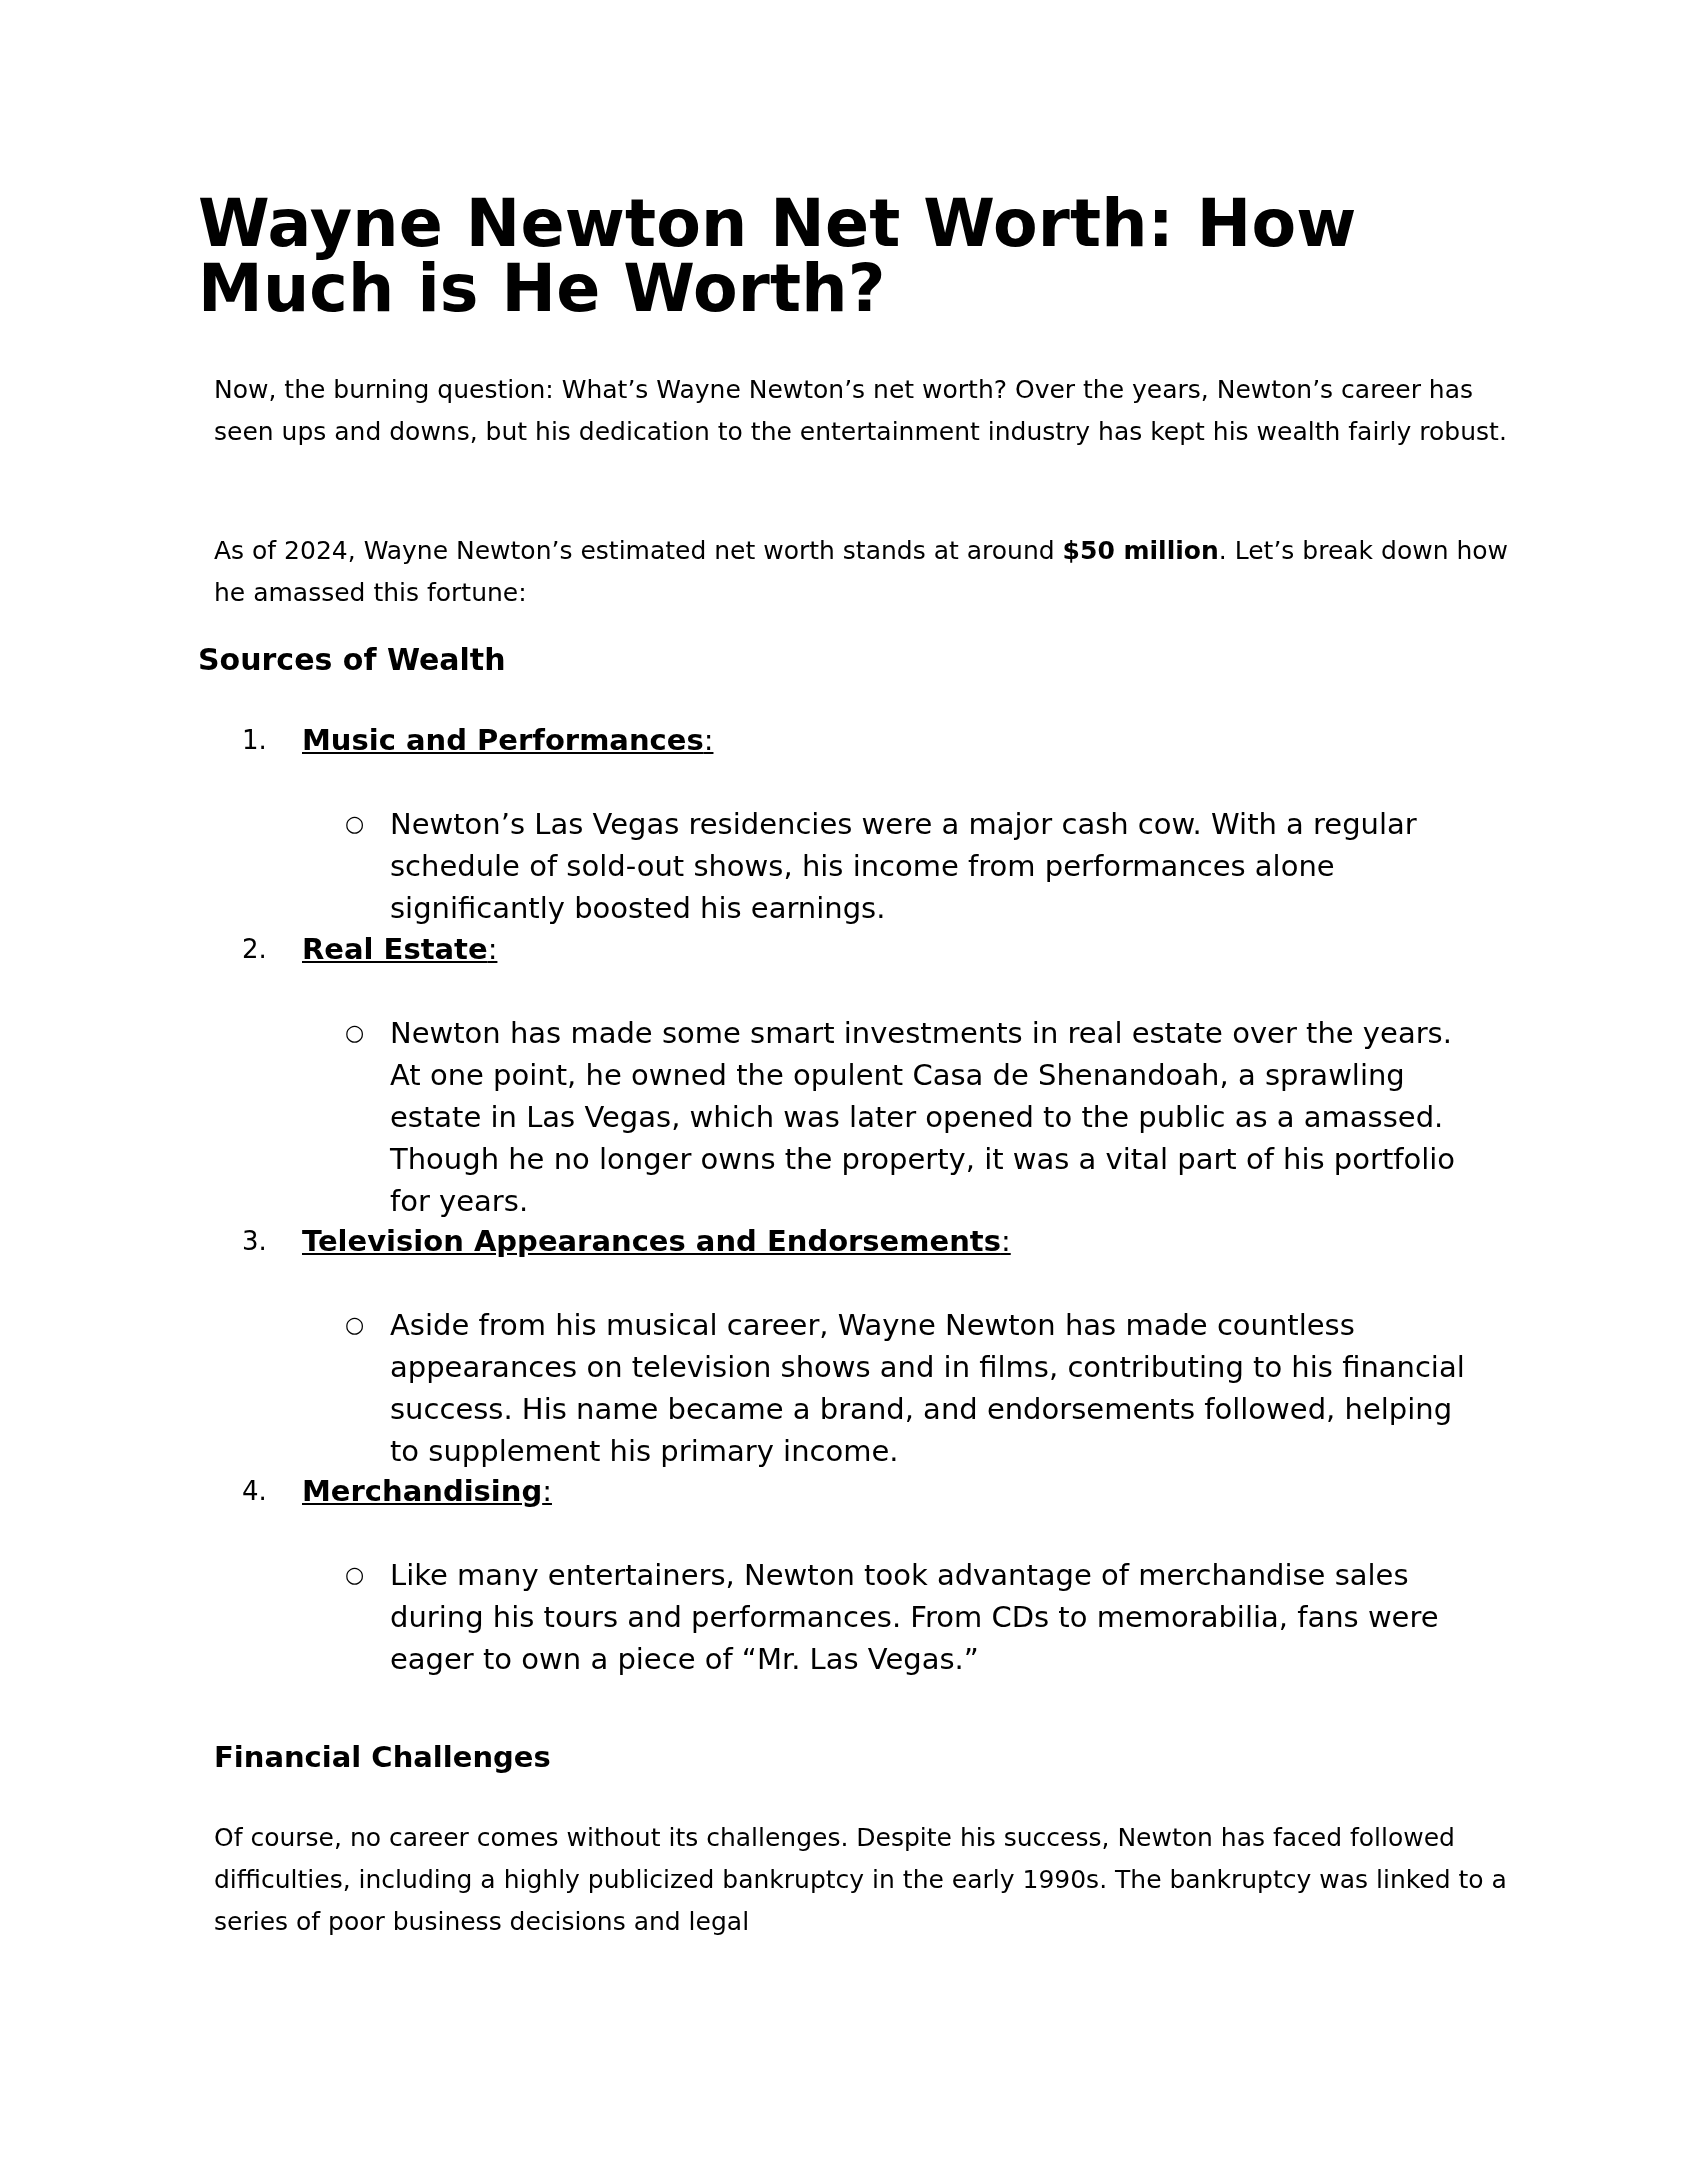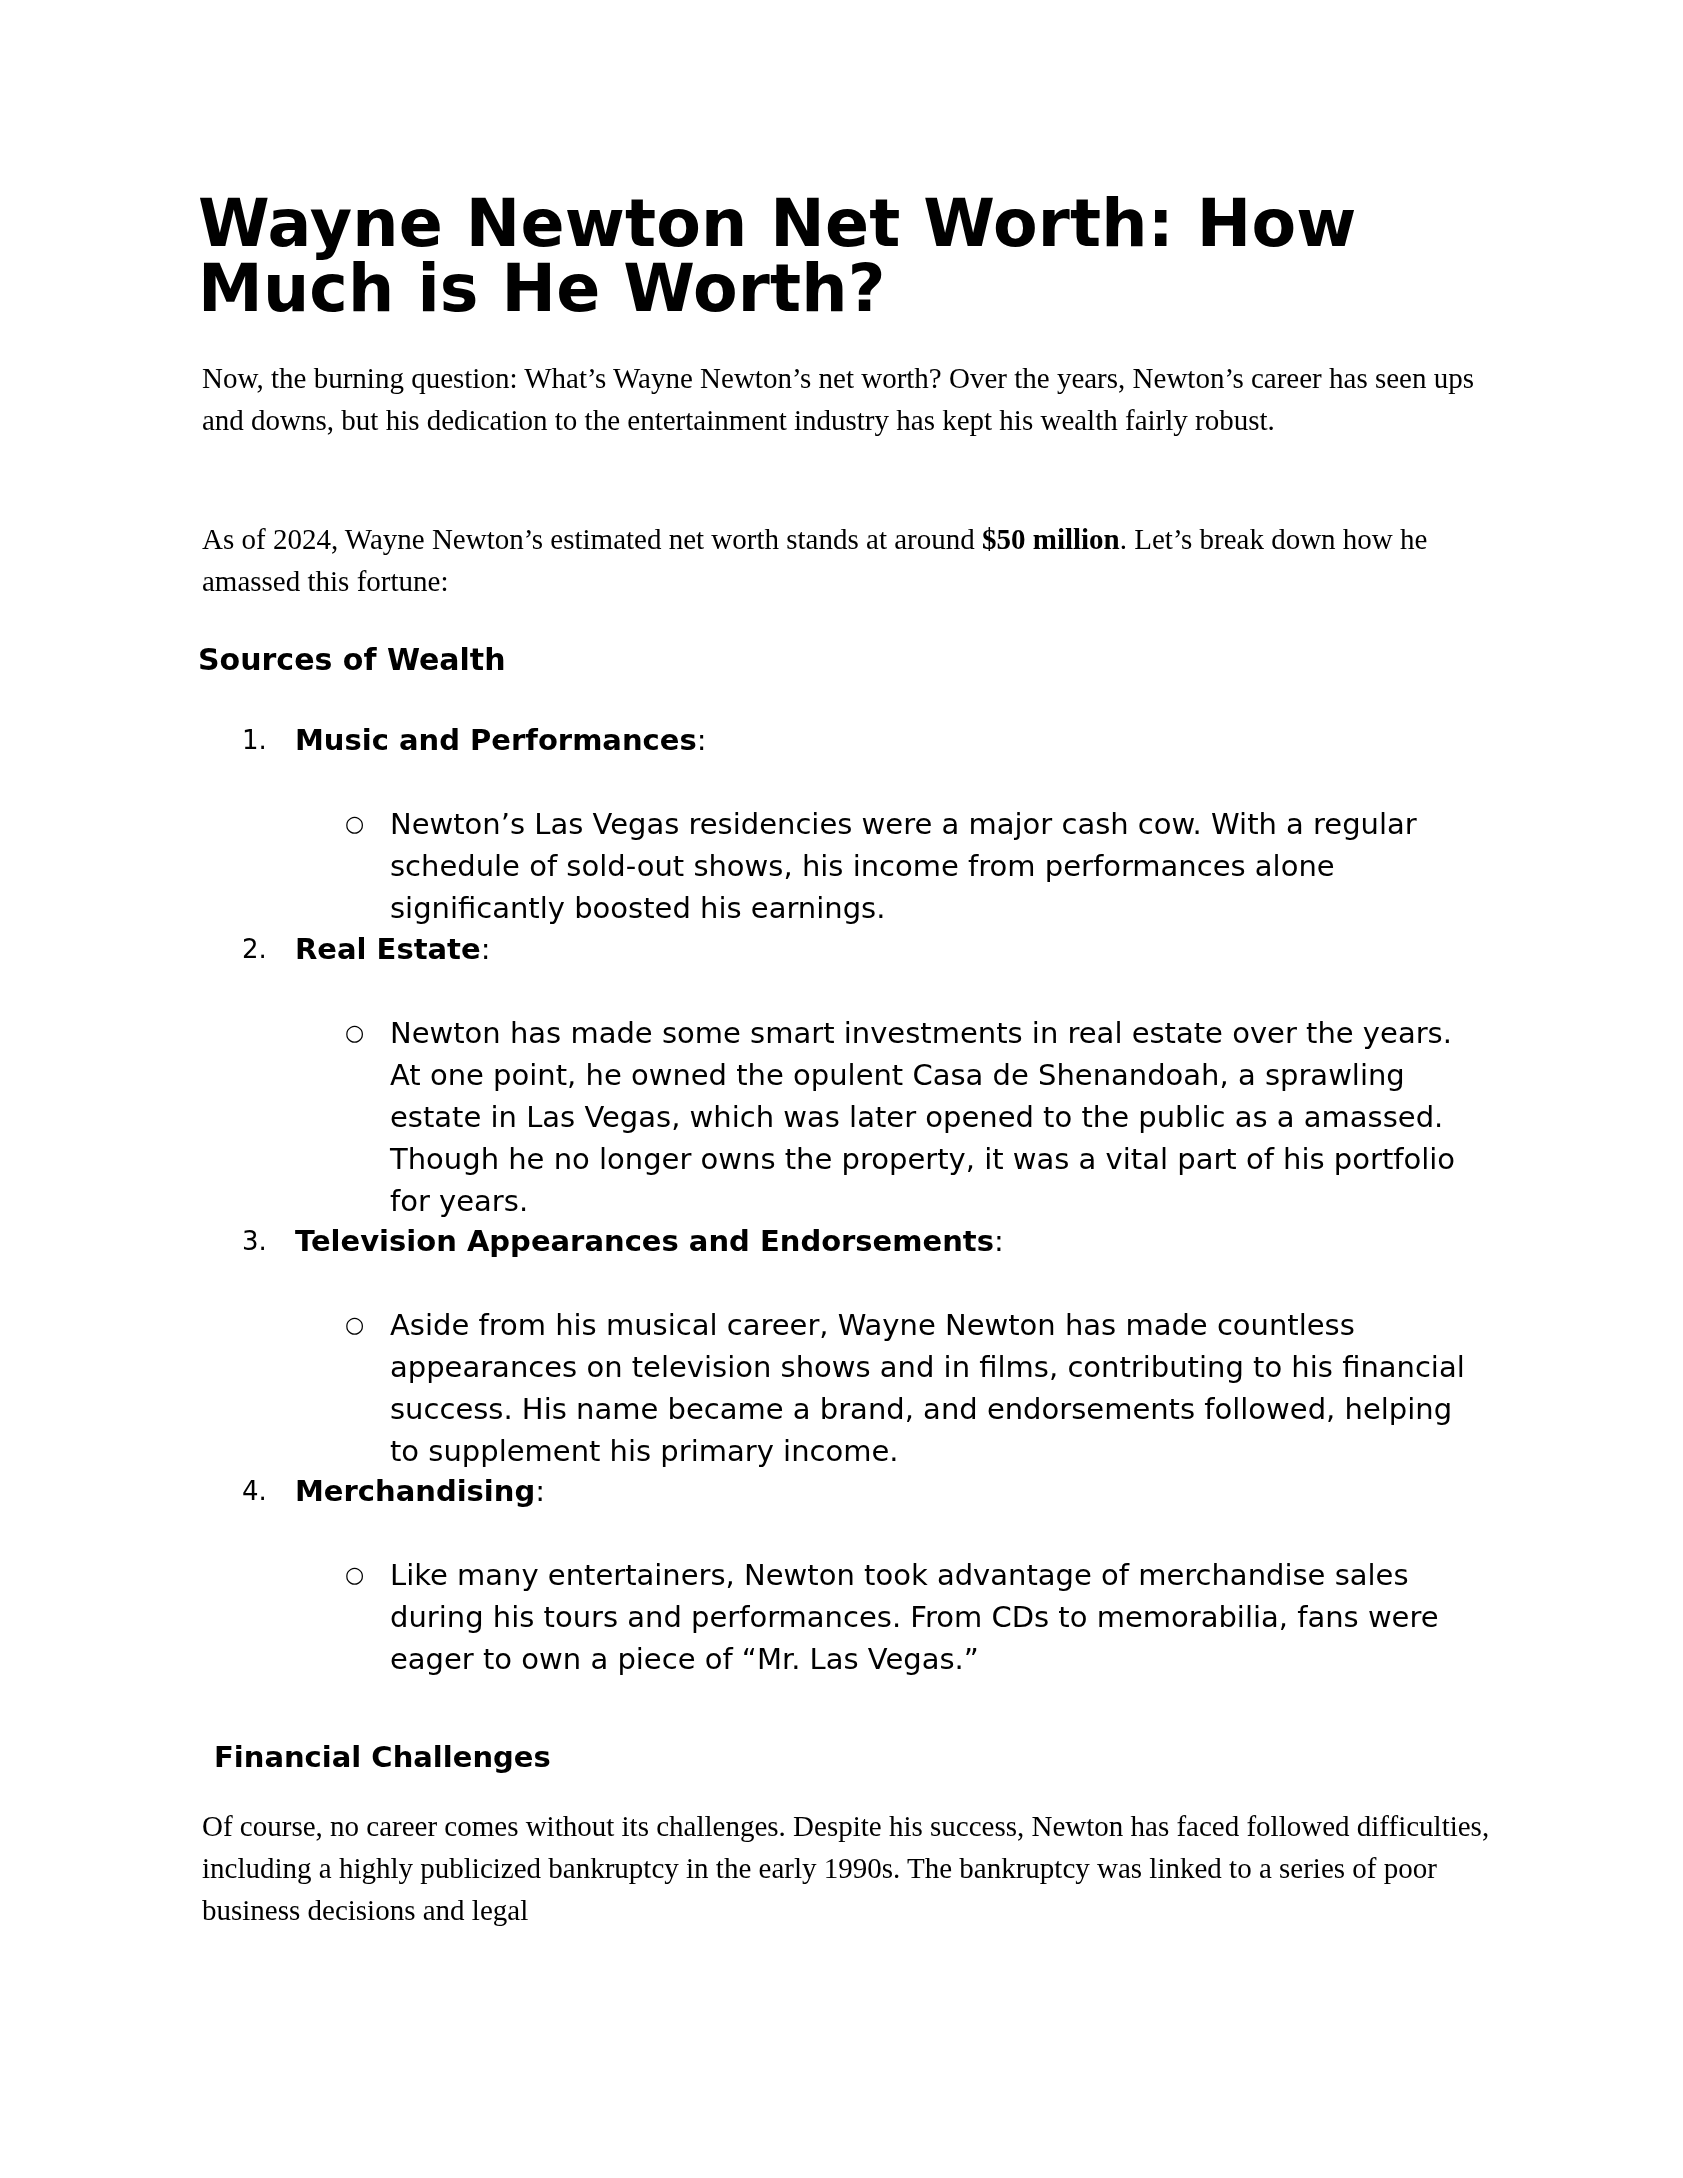--- a/index.html
+++ b/index.html
@@ -8,41 +8,41 @@
     font-family: "DejaVu Sans", sans-serif; color: #000000;
   }
   .page { position: absolute; left: 198px; top: 0; width: 1297px; }
   .title {
     position: absolute; left: 0; top: 191px; width: 1297px;
     font-size: 65px; font-weight: bold; line-height: 65px; margin: 0;
     letter-spacing: 0.2px;
   }
   .para {
     position: absolute; left: 0; width: 1297px;
-    font-size: 29px; line-height: 42px; margin: 4px; font-family: Liberation Serif, serif;
+    font-size: 25px; line-height: 42px; margin: 16px;
   }
   .p1 { top: 353px; }
   .p2 { top: 514px; }
   .p3 { top: 1801px; }
   .h2 {
     position: absolute; left: 0; top: 636px;
     font-size: 30px; font-weight: bold; margin: 0; line-height: 48px;
   }
   .h3 {
     position: absolute; left: 0; top: 1720px;
     font-size: 29px; font-weight: bold; margin: 16px; line-height: 42px;
   }
   .item {
     position: absolute; left: 0; width: 1297px;
     font-size: 29px; line-height: 42px;
   }
   .item .num {
     position: absolute; left: 44px; width: 40px; font-size: 26px;
   }
-  .item .label { position: absolute; left: 97px; white-space: nowrap; }
+  .item .label { position: absolute; left: 104px; white-space: nowrap; text-decoration: underline; }
   .item .label b { font-weight: bold; }
   .sub {
     position: absolute; left: 0; width: 1297px;
     font-size: 29px; line-height: 42px;
   }
   .sub .bullet {
     position: absolute; left: 147px; font-size: 22px; line-height: 42px;
   }
   .sub .text { position: absolute; left: 192px; width: 1089px; }
   b { font-weight: bold; }

